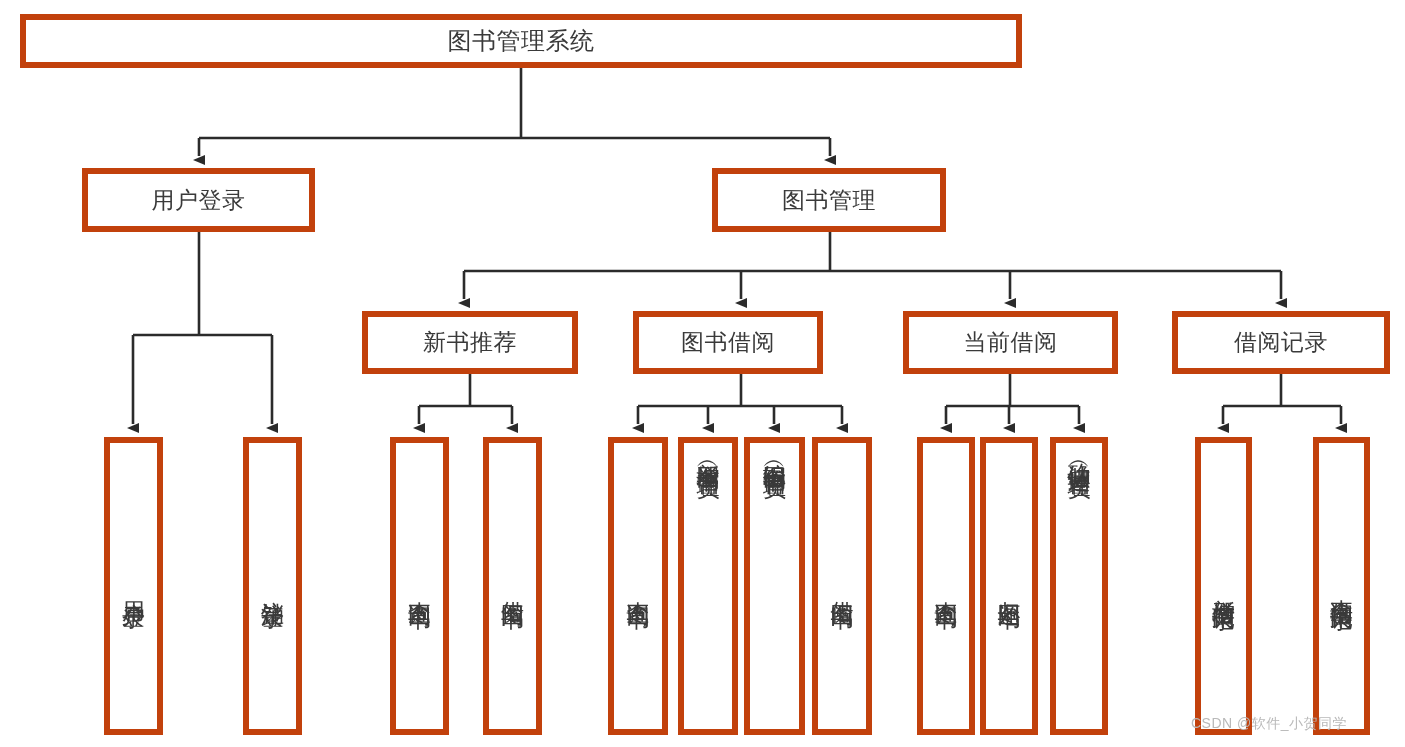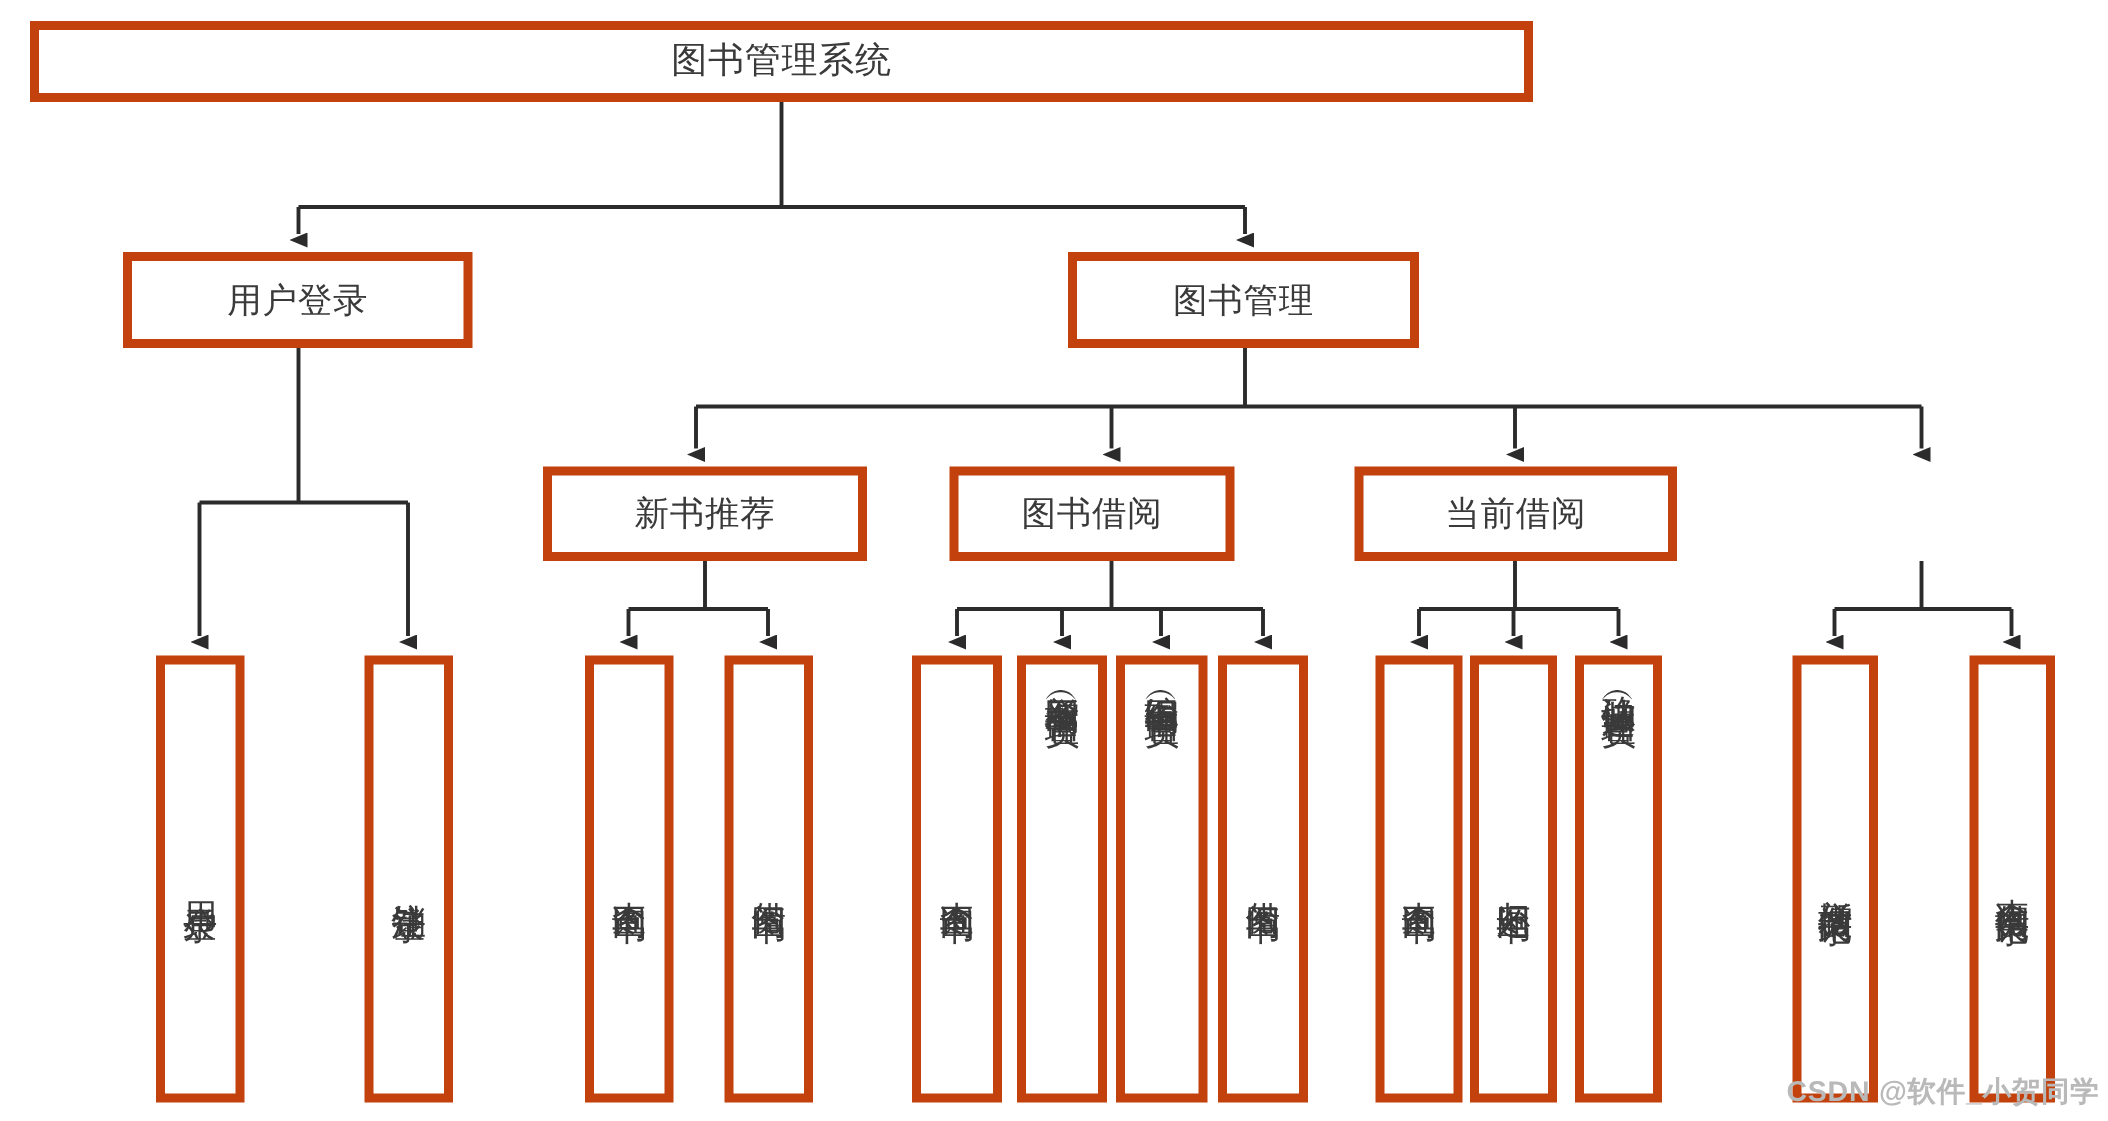--- a/index.html
+++ b/index.html
@@ -62,25 +62,24 @@
     line-height: 1.18;
     letter-spacing: 2px;
     white-space: nowrap;
   }
   .node.vert.center .lbl {
     margin-top: auto;
     margin-bottom: auto;
   }
   .watermark {
     position: absolute;
-    font-size: 19px;
+    font-size: 14px;
     color: #b9b9b9;
     white-space: nowrap;
     letter-spacing: 0.5px;
-    font-weight: bold;
   }
 </style>
 </head>
 <body>
 
 <div id="canvas">
 
   <svg class="edges" viewBox="0 0 1405 747">
     <defs>
       <marker id="arrow" markerWidth="10" markerHeight="12" refX="1" refY="6" orient="auto" markerUnits="userSpaceOnUse">
@@ -146,20 +145,23 @@
 
   <div class="node horiz" style="left:362px; top:311px; width:216px; height:63px;">
     <span class="lbl">新书推荐</span>
   </div>
   <div class="node horiz" style="left:633px; top:311px; width:190px; height:63px;">
     <span class="lbl">图书借阅</span>
   </div>
   <div class="node horiz" style="left:903px; top:311px; width:215px; height:63px;">
     <span class="lbl">当前借阅</span>
   </div>
+  <div class="node horiz" style="left:1172px; top:311px; width:218px; height:63px;">
+    <span class="lbl">借阅记录</span>
+  </div>
 
   <div class="node vert center" style="left:104px; top:437px; width:59px; height:298px;">
     <span class="lbl">用户登录</span>
   </div>
   <div class="node vert center" style="left:243px; top:437px; width:59px; height:298px;">
     <span class="lbl">注销登录</span>
   </div>
 
   <div class="node vert center" style="left:390px; top:437px; width:59px; height:298px;">
     <span class="lbl">查询图书</span>

